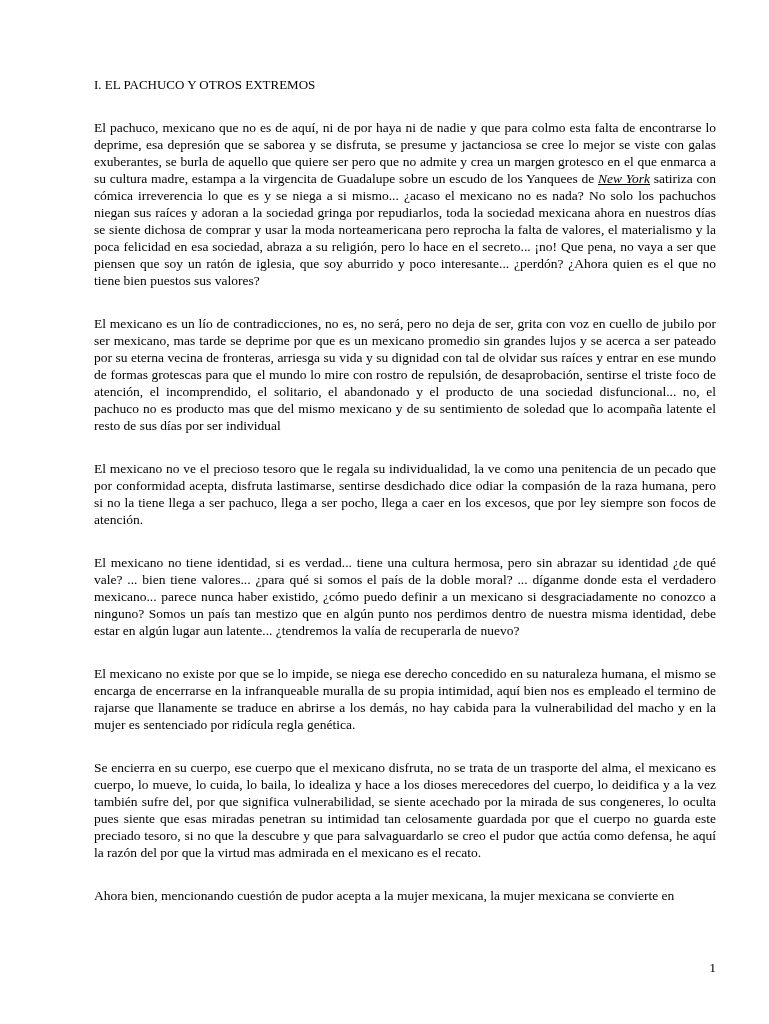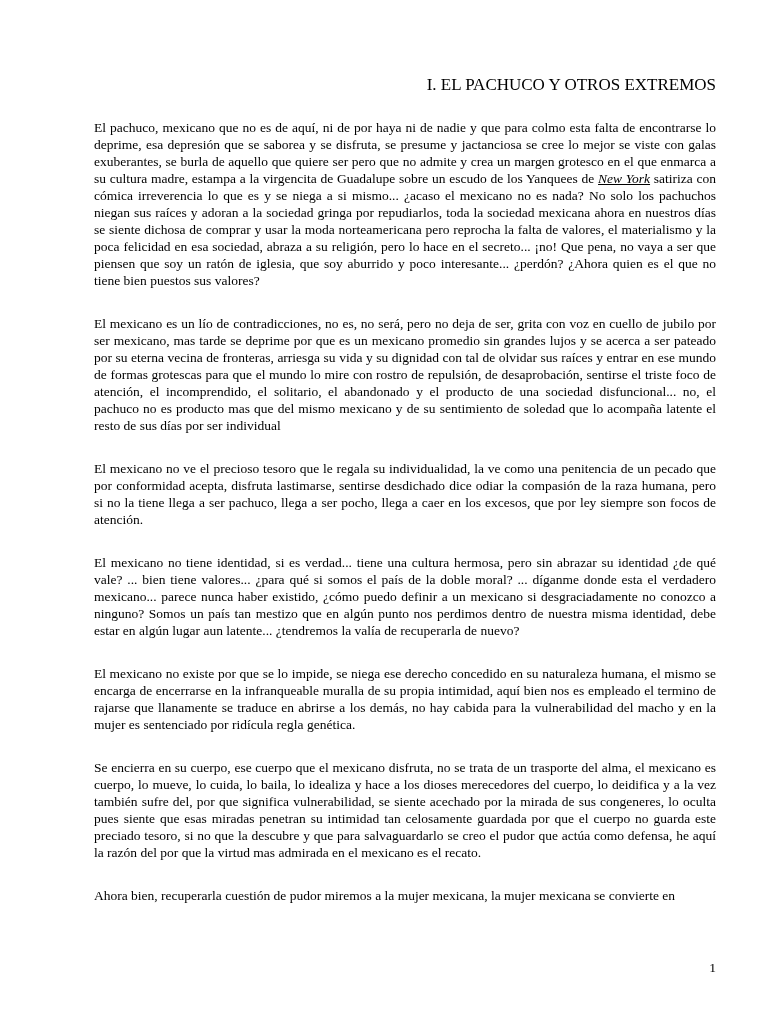--- a/index.html
+++ b/index.html
@@ -14,24 +14,24 @@
     box-sizing: border-box;
     padding: 76px 53px 0 94px;
     background: #ffffff;
     font-family: "Liberation Serif", "DejaVu Serif", serif;
     font-size: 13.5px;
     line-height: 17px;
     color: #000000;
     overflow: hidden;
   }
   .heading {
-    font-size: 17px;
+    font-size: 13px;
     font-weight: normal;
     margin: 0 0 26px 0;
-    text-align: right;
+    text-align: left;
   }
   p.body-para {
     margin: 0 0 26px 0;
     text-align: justify;
   }
   .italic {
     font-style: italic;
     text-decoration: underline;
   }
   .page-number {
@@ -55,17 +55,17 @@
 
   <p class="body-para">El mexicano no ve el precioso tesoro que le regala su individualidad, la ve como una penitencia de un pecado que por conformidad acepta, disfruta lastimarse, sentirse desdichado dice odiar la compasión de la raza humana, pero si no la tiene llega a ser pachuco, llega a ser pocho, llega a caer en los excesos, que por ley siempre son focos de atención.</p>
 
   <p class="body-para">El mexicano no tiene identidad, si es verdad... tiene una cultura hermosa, pero sin abrazar su identidad ¿de qué vale? ... bien tiene valores... ¿para qué si somos el país de la doble moral? ... díganme donde esta el verdadero mexicano... parece nunca haber existido, ¿cómo puedo definir a un mexicano si desgraciadamente no conozco a ninguno? Somos un país tan mestizo que en algún punto nos perdimos dentro de nuestra misma identidad, debe estar en algún lugar aun latente... ¿tendremos la valía de recuperarla de nuevo?</p>
 
 
   <p class="body-para">El mexicano no existe por que se lo impide, se niega ese derecho concedido en su naturaleza humana, el mismo se encarga de encerrarse en la infranqueable muralla de su propia intimidad, aquí bien nos es empleado el termino de rajarse que llanamente se traduce en abrirse a los demás, no hay cabida para la vulnerabilidad del macho y en la mujer es sentenciado por ridícula regla genética.</p>
 
   <p class="body-para">Se encierra en su cuerpo, ese cuerpo que el mexicano disfruta, no se trata de un trasporte del alma, el mexicano es cuerpo, lo mueve, lo cuida, lo baila, lo idealiza y hace a los dioses merecedores del cuerpo, lo deidifica y a la vez también sufre del, por que significa vulnerabilidad, se siente acechado por la mirada de sus congeneres, lo oculta pues siente que esas miradas penetran su intimidad tan celosamente guardada por que el cuerpo no guarda este preciado tesoro, si no que la descubre y que para salvaguardarlo se creo el pudor que actúa como defensa, he aquí la razón del por que la virtud mas admirada en el mexicano es el recato.</p>
 
-  <p class="body-para">Ahora bien, recuperarla cuestión de pudor miremos a la mujer mexicana, la mujer mexicana se convierte en</p>
+  <p class="body-para">Ahora bien, mencionando cuestión de pudor acepta a la mujer mexicana, la mujer mexicana se convierte en</p>
 
   <div class="page-number">1</div>
 
 </div>
 
 </body></html>

